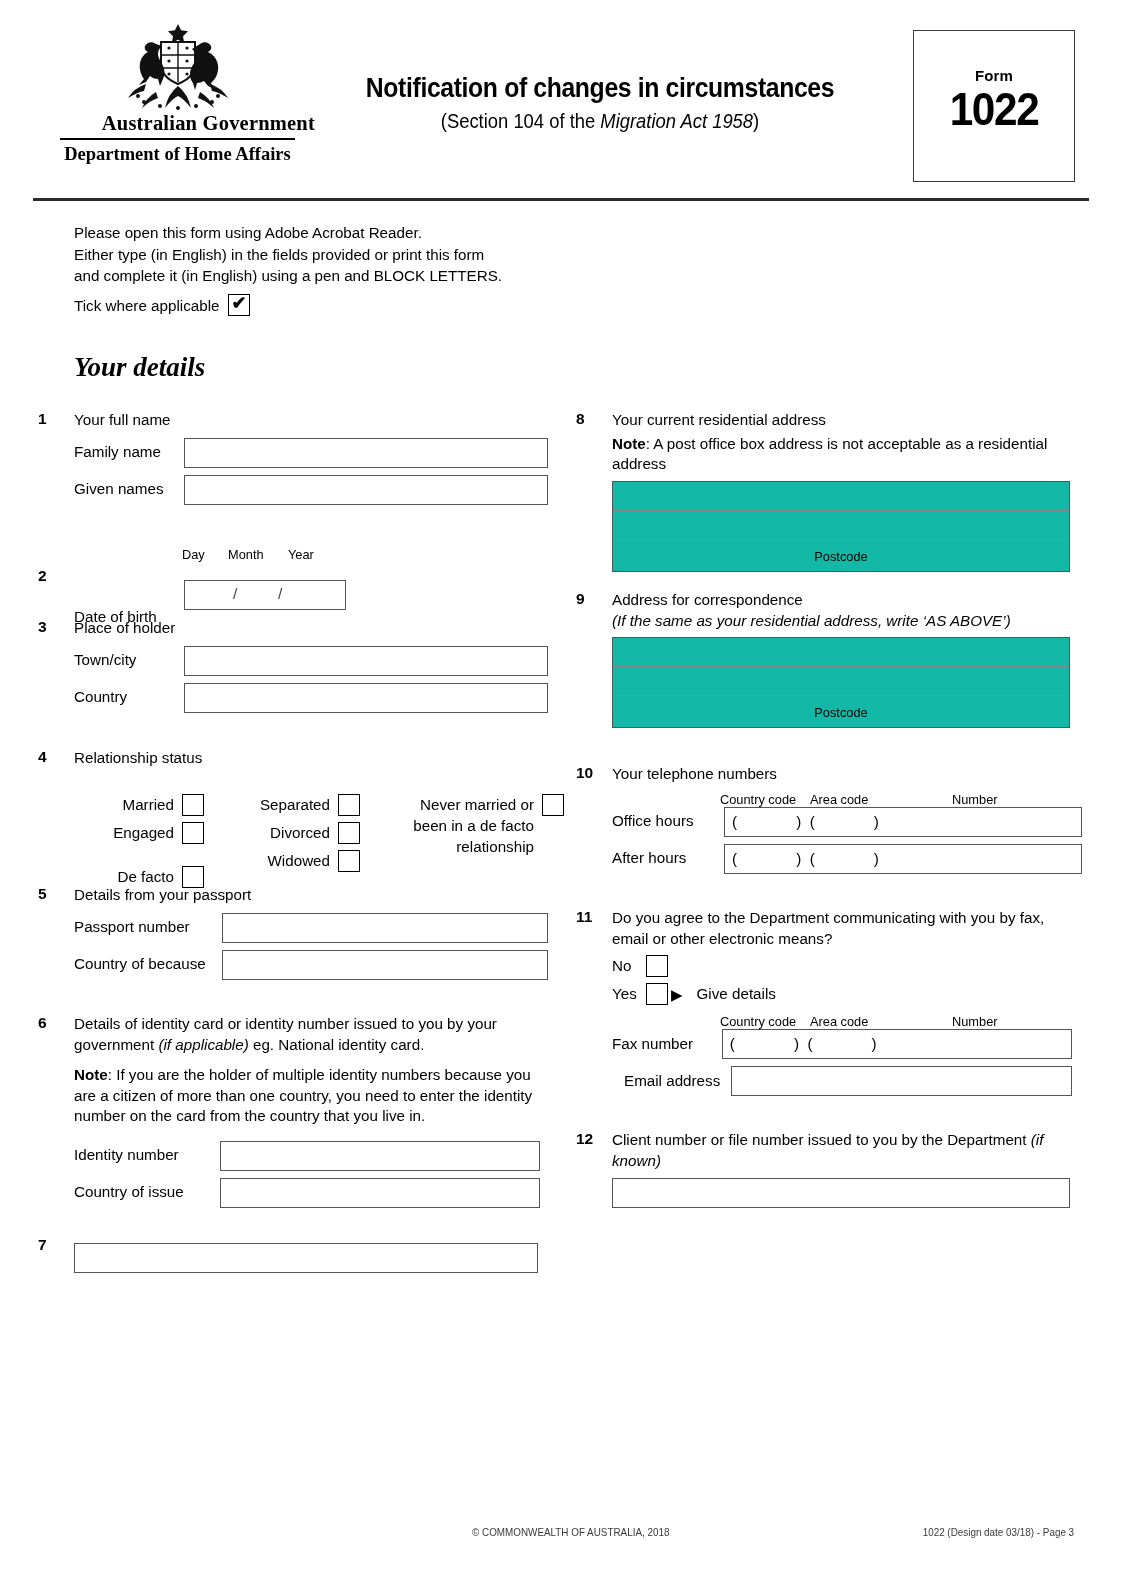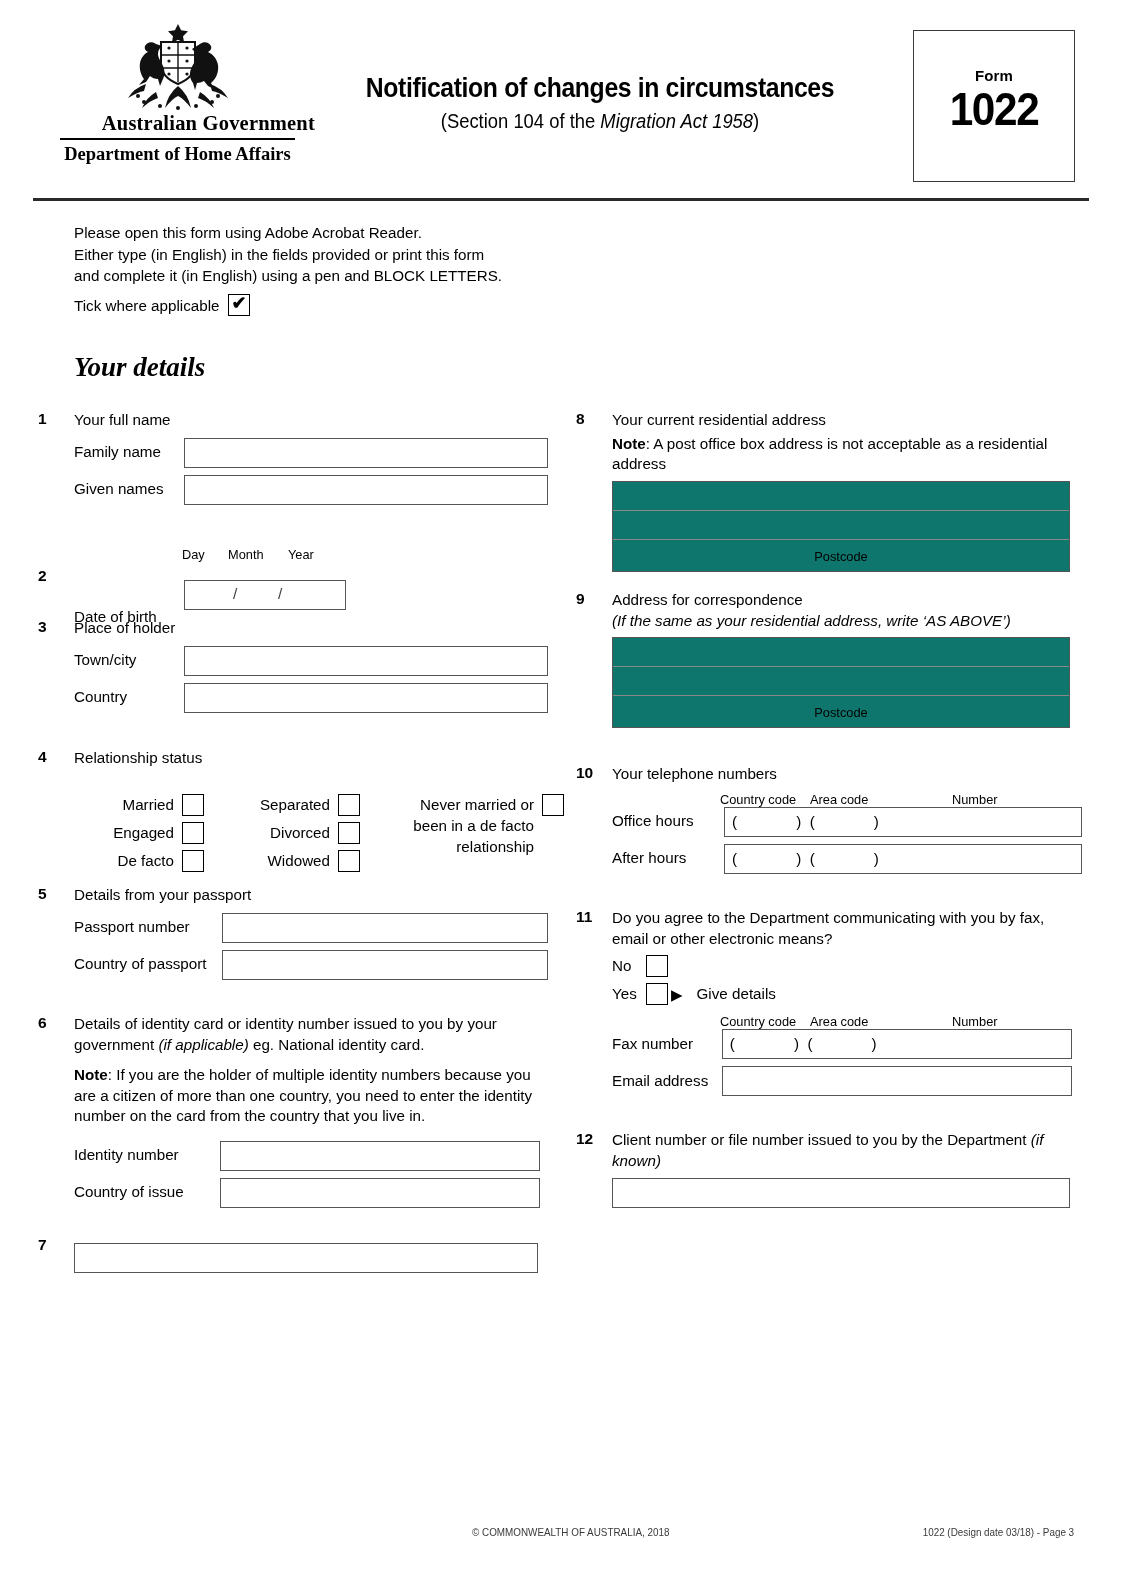--- a/index.html
+++ b/index.html
@@ -183,21 +183,21 @@
     background: #fff;
     box-sizing: border-box;
     height: 30px;
   }
 
   
   .addr-block {
     margin-top: 6px;
     border: 1.3px solid #555;
     box-sizing: border-box;
-    background: #0f766e;
+    background: #14b8a6;
   }
   .addr-line {
     height: 29px;
     border-bottom: 1.1px solid #888;
     box-sizing: border-box;
   }
   .addr-line.last { border-bottom: none; height: 31px; position: relative; }
   .postcode-lbl {
     position: absolute;
     left: 0; right: 0; top: 7px;
@@ -428,21 +428,21 @@
       <div>Relationship status</div>
       <div class="cbgrid">
         <div class="cbcell" style="left:0px; top:20px;">
           <div class="cblabel" style="width:100px;">Married</div>
           <div class="cbox"></div>
         </div>
         <div class="cbcell" style="left:0px; top:48px;">
           <div class="cblabel" style="width:100px;">Engaged</div>
           <div class="cbox"></div>
         </div>
-        <div class="cbcell" style="left:0px; top:76px;">
+        <div class="cbcell" style="left:0px; top:92px;">
           <div class="cblabel" style="width:100px;">De facto</div>
           <div class="cbox"></div>
         </div>
 
         <div class="cbcell" style="left:148px; top:20px;">
           <div class="cblabel" style="width:108px;">Separated</div>
           <div class="cbox"></div>
         </div>
         <div class="cbcell" style="left:148px; top:48px;">
           <div class="cblabel" style="width:108px;">Divorced</div>
@@ -463,21 +463,21 @@
 
   <div class="item" style="top:885px; width:520px;">
     <div class="qnum">5</div>
     <div class="qbody">
       <div>Details from your passport</div>
       <div class="frow">
         <div class="flabel" style="width:138px;">Passport number</div>
         <div class="fbox" style="width:326px;"></div>
       </div>
       <div class="frow">
-        <div class="flabel" style="width:138px;">Country of passport</div>
+        <div class="flabel" style="width:138px;">Country of because</div>
         <div class="fbox" style="width:326px;"></div>
       </div>
     </div>
   </div>
 
   <div class="item" style="top:1014px; width:520px;">
     <div class="qnum">6</div>
     <div class="qbody" style="width:466px;">
       <div><span>Details of identity card or identity number issued to you by your government </span><i>(if applicable)</i><span> eg. National identity card.</span></div>
       <div style="margin-top:10px;"><b>Note</b><span>: If you are the holder of multiple identity numbers because you are a citizen of more than one country, you need to enter the identity number on the card from the country that you live in.</span></div>
@@ -576,21 +576,21 @@
         <span style="left:96px;">Area code</span>
         <span style="left:238px;">Number</span>
       </div>
       <div style="display:flex; align-items:center;">
         <div class="flabel" style="width:102px;">Fax number</div>
         <div class="fbox" style="width:358px;">
           <div class="paren">(              )  (              )</div>
         </div>
       </div>
       <div class="frow">
-        <div class="flabel" style="width:102px;">Email address</div>
+        <div class="flabel" style="width:102px;margin-left:12px;">Email address</div>
         <div class="fbox" style="width:358px;"></div>
       </div>
     </div>
   </div>
 
   <div class="item" style="top:1130px; width:520px;">
     <div class="qnum">12</div>
     <div class="qbody" style="width:462px;">
       <div><span>Client number or file number issued to you by the Department </span><i>(if known)</i></div>
       <div class="fbox" style="width:458px; margin-top:7px;"></div>

